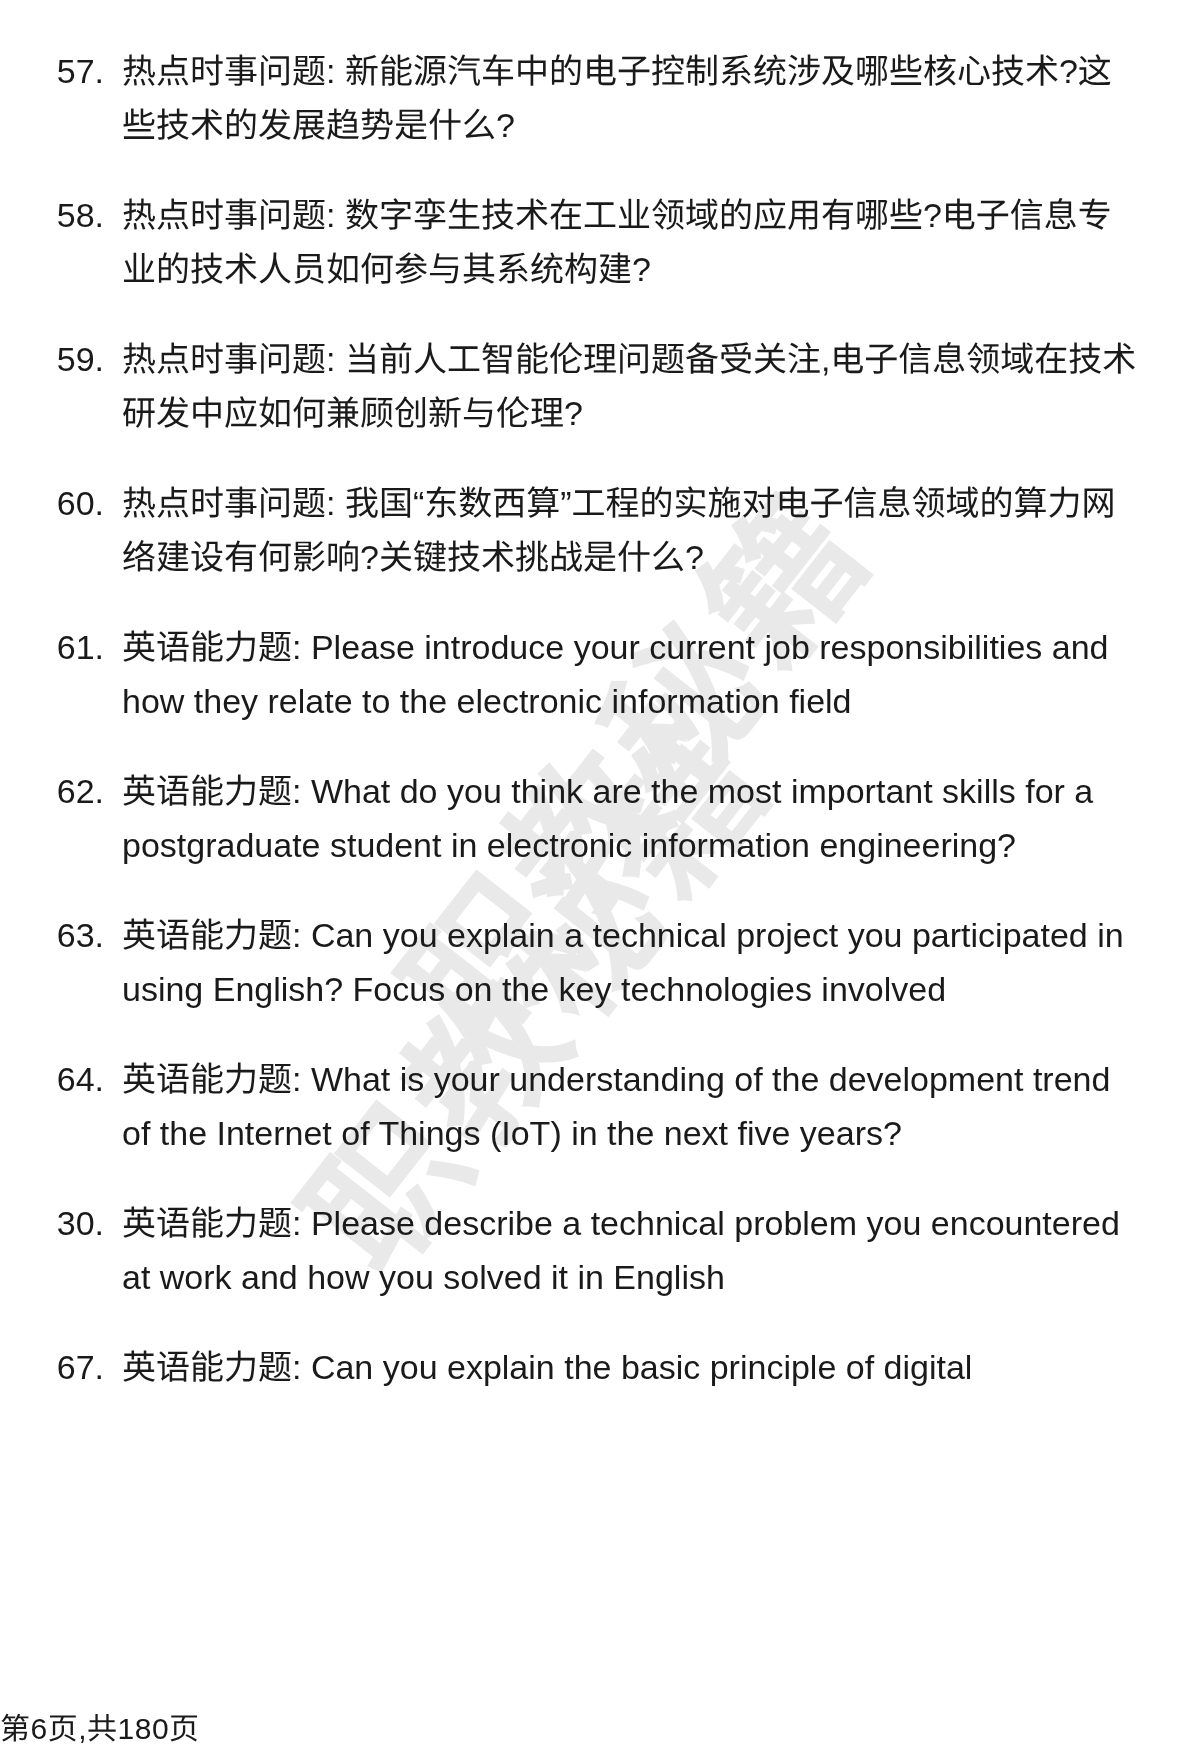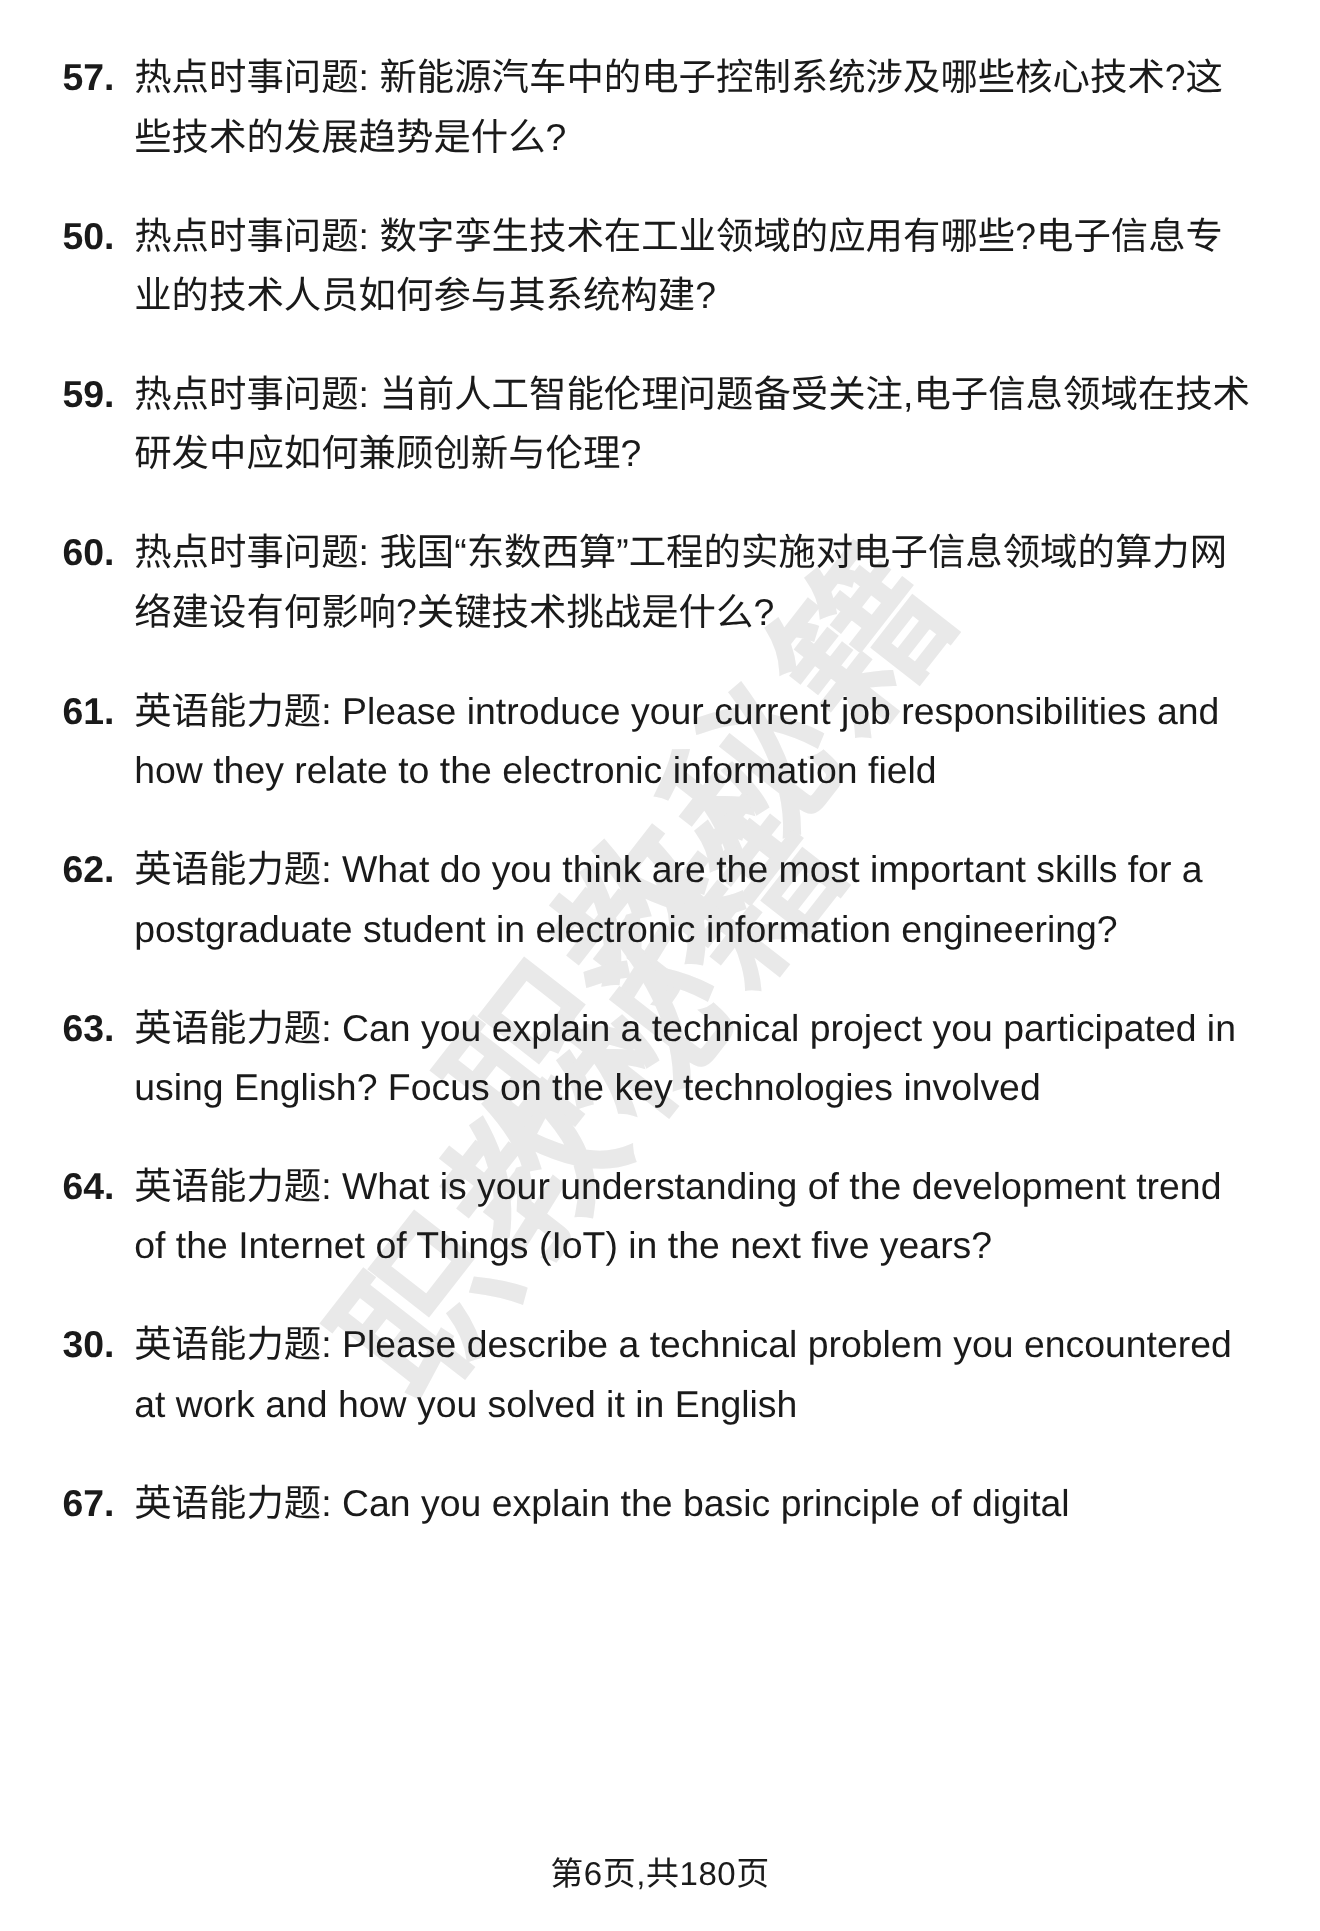--- a/index.html
+++ b/index.html
@@ -71,21 +71,20 @@
   .q-num {
     flex: 0 0 auto;
     width: 74px;
     text-align: right;
     padding-right: 18px;
     font-size: 34px;
     line-height: 54px;
     color: #1a1a1a;
     box-sizing: border-box;
     white-space: nowrap;
-    font-weight: bold;
   }
 
   .q-body {
     flex: 1 1 auto;
     font-size: 34px;
     line-height: 54px;
     color: #1a1a1a;
     word-break: break-word;
     hyphens: none;
   }
@@ -98,22 +97,22 @@
   .q-item.partial {
     margin-bottom: 0;
     justify-content: center;
   }
 
   
   .page-footer {
     position: absolute;
     left: 0;
     right: 0;
-    bottom: 28px;
-    text-align: center;
+    bottom: 4px;
+    text-align: left;
     z-index: 3;
     background: #ffffff;
   }
   .page-footer .footer-text {
     display: inline-block;
     font-size: 30px;
     line-height: 44px;
     color: #1a1a1a;
     letter-spacing: 0.5px;
   }
@@ -128,21 +127,21 @@
     <div class="watermark-text wm-b">职教秘籍</div>
   </div>
 
   <div class="content">
     <ol class="q-list" id="question-list">
         <li class="q-item">
           <span class="q-num">57.</span>
           <span class="q-body"><span class="q-label">热点时事问题:</span> <span class="q-text">新能源汽车中的电子控制系统涉及哪些核心技术?这些技术的发展趋势是什么?</span></span>
         </li>
         <li class="q-item">
-          <span class="q-num">50.</span>
+          <span class="q-num">58.</span>
           <span class="q-body"><span class="q-label">热点时事问题:</span> <span class="q-text">数字孪生技术在工业领域的应用有哪些?电子信息专业的技术人员如何参与其系统构建?</span></span>
         </li>
         <li class="q-item">
           <span class="q-num">59.</span>
           <span class="q-body"><span class="q-label">热点时事问题:</span> <span class="q-text">当前人工智能伦理问题备受关注,电子信息领域在技术研发中应如何兼顾创新与伦理?</span></span>
         </li>
         <li class="q-item">
           <span class="q-num">60.</span>
           <span class="q-body"><span class="q-label">热点时事问题:</span> <span class="q-text">我国“东数西算”工程的实施对电子信息领域的算力网络建设有何影响?关键技术挑战是什么?</span></span>
         </li>

